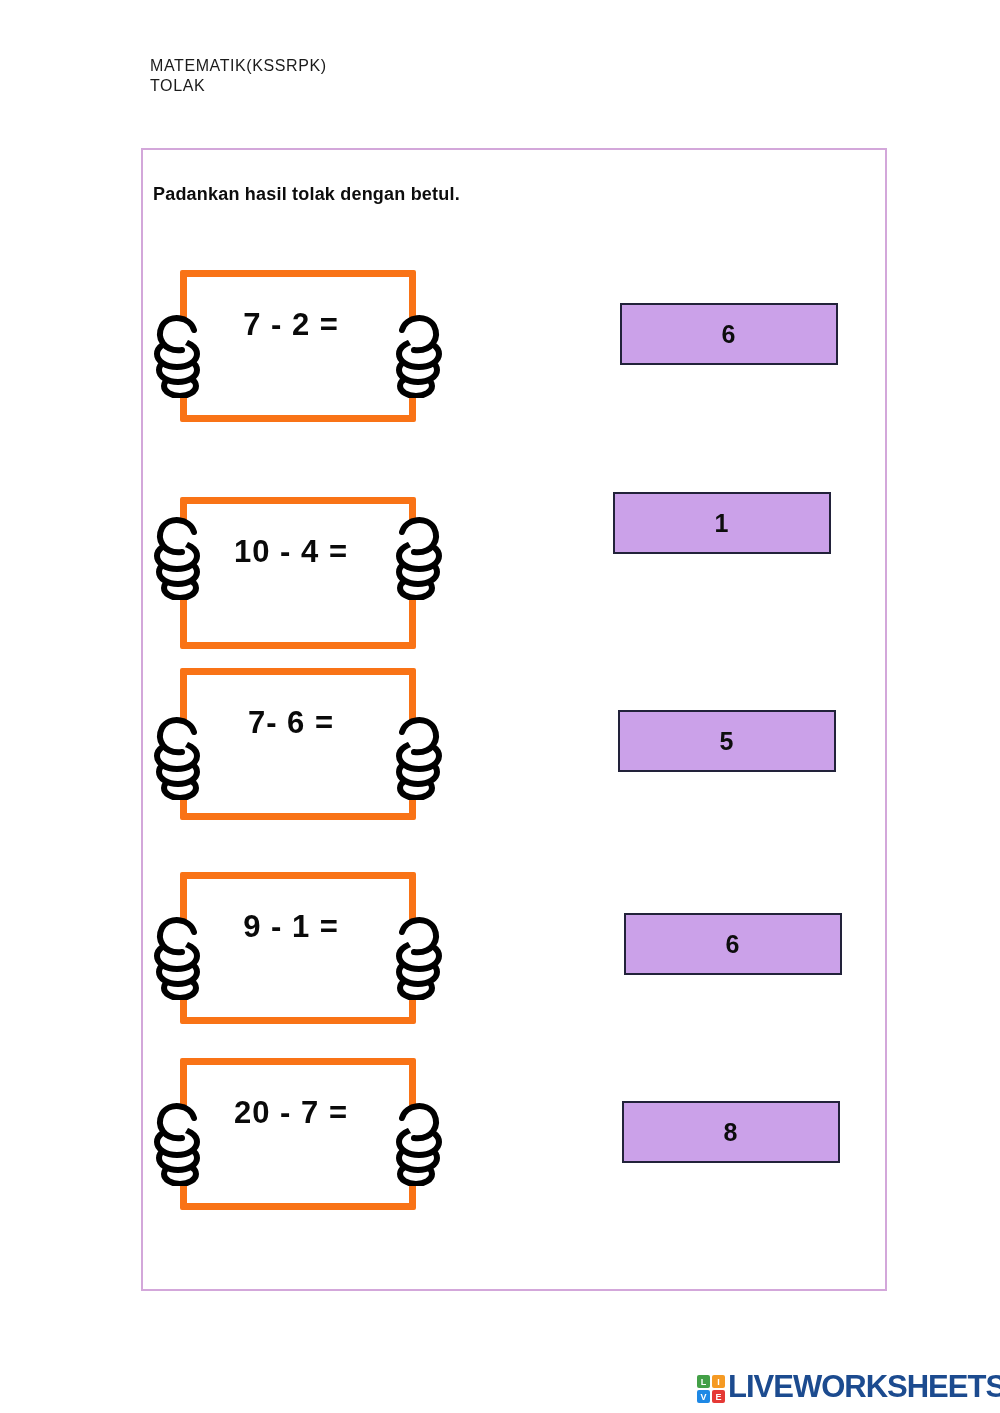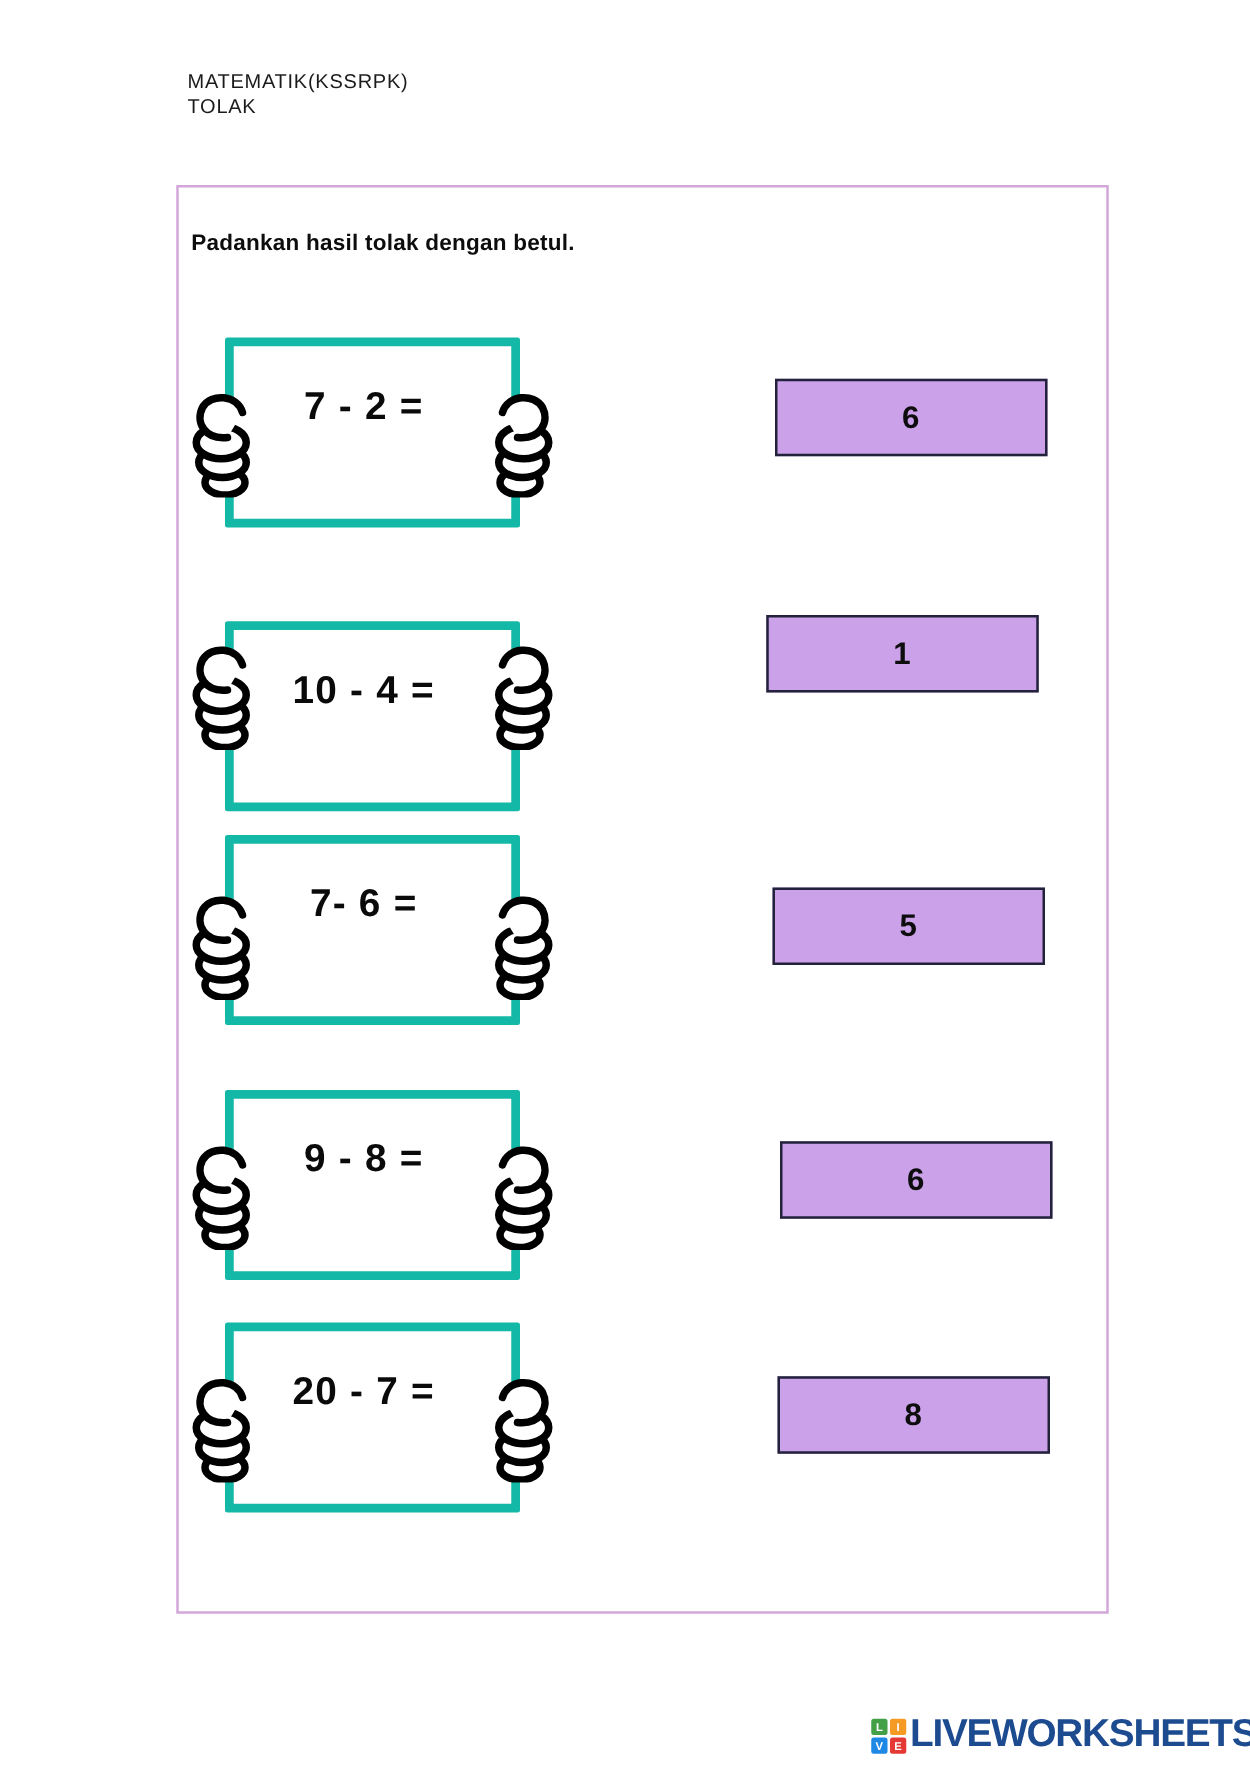--- a/index.html
+++ b/index.html
@@ -22,21 +22,21 @@
   .frame{
     position:absolute;left:141px;top:148px;width:746px;height:1143px;
     border:2px solid var(--frame-border);background:#fff;
   }
   .instruction{
     position:absolute;left:153px;top:172px;
     font-size:18px;font-weight:bold;letter-spacing:0.2px;color:#0d0d0d;margin-top:12px;
   }
   .sign{
     position:absolute;left:180px;width:236px;height:152px;
-    border:7px solid #14b8a6;background:#fff;border-radius:2px;
+    border:7px solid #f97316;background:#fff;border-radius:2px;
   }
   .sign .problem{
     position:absolute;left:0;right:14px;top:30px;text-align:center;
     font-size:31px;font-weight:bold;letter-spacing:1px;color:#0a0a0a;
   }
   .hand{position:absolute;width:48px;height:84px;z-index:5}
   .hand.left{transform:scaleX(-1)}
   .answer-box{
     position:absolute;width:218px;height:62px;
     background:var(--answer-fill);border:2px solid #22223a;
@@ -137,21 +137,21 @@
       <ellipse cx="22" cy="56" rx="19" ry="12"></ellipse>
     <ellipse cx="23" cy="40" rx="20" ry="13"></ellipse>
     <path d="M 18 36 C 36 38, 44 24, 38 12 C 31 0, 10 2, 6 16"></path>
   </g>
 </svg>
 <div class="answer-box" style="left:618px;top:710px">
   <span>5</span>
 </div>
 
 <div class="sign" style="top:872px">
-  <div class="problem">9 - 8 =</div>
+  <div class="problem">9 - 1 =</div>
 </div>
 <svg class="hand left" style="left:152px;top:916px" viewBox="0 0 48 84">
   <g fill="#fff" stroke="#000" stroke-width="6" stroke-linecap="round" stroke-linejoin="round">
     <ellipse cx="20" cy="72" rx="16" ry="10"></ellipse>
       <ellipse cx="22" cy="56" rx="19" ry="12"></ellipse>
     <ellipse cx="23" cy="40" rx="20" ry="13"></ellipse>
     <path d="M 18 36 C 36 38, 44 24, 38 12 C 31 0, 10 2, 6 16"></path>
   </g>
 </svg>
 <svg class="hand" style="left:396px;top:916px" viewBox="0 0 48 84">

